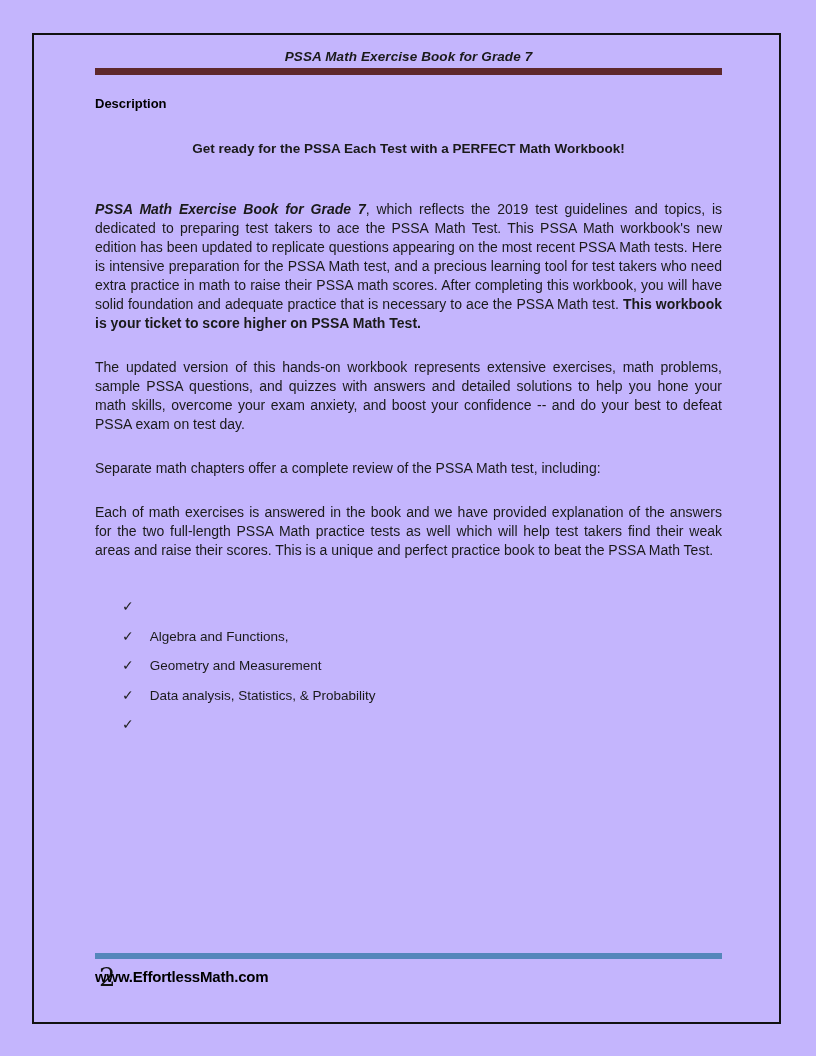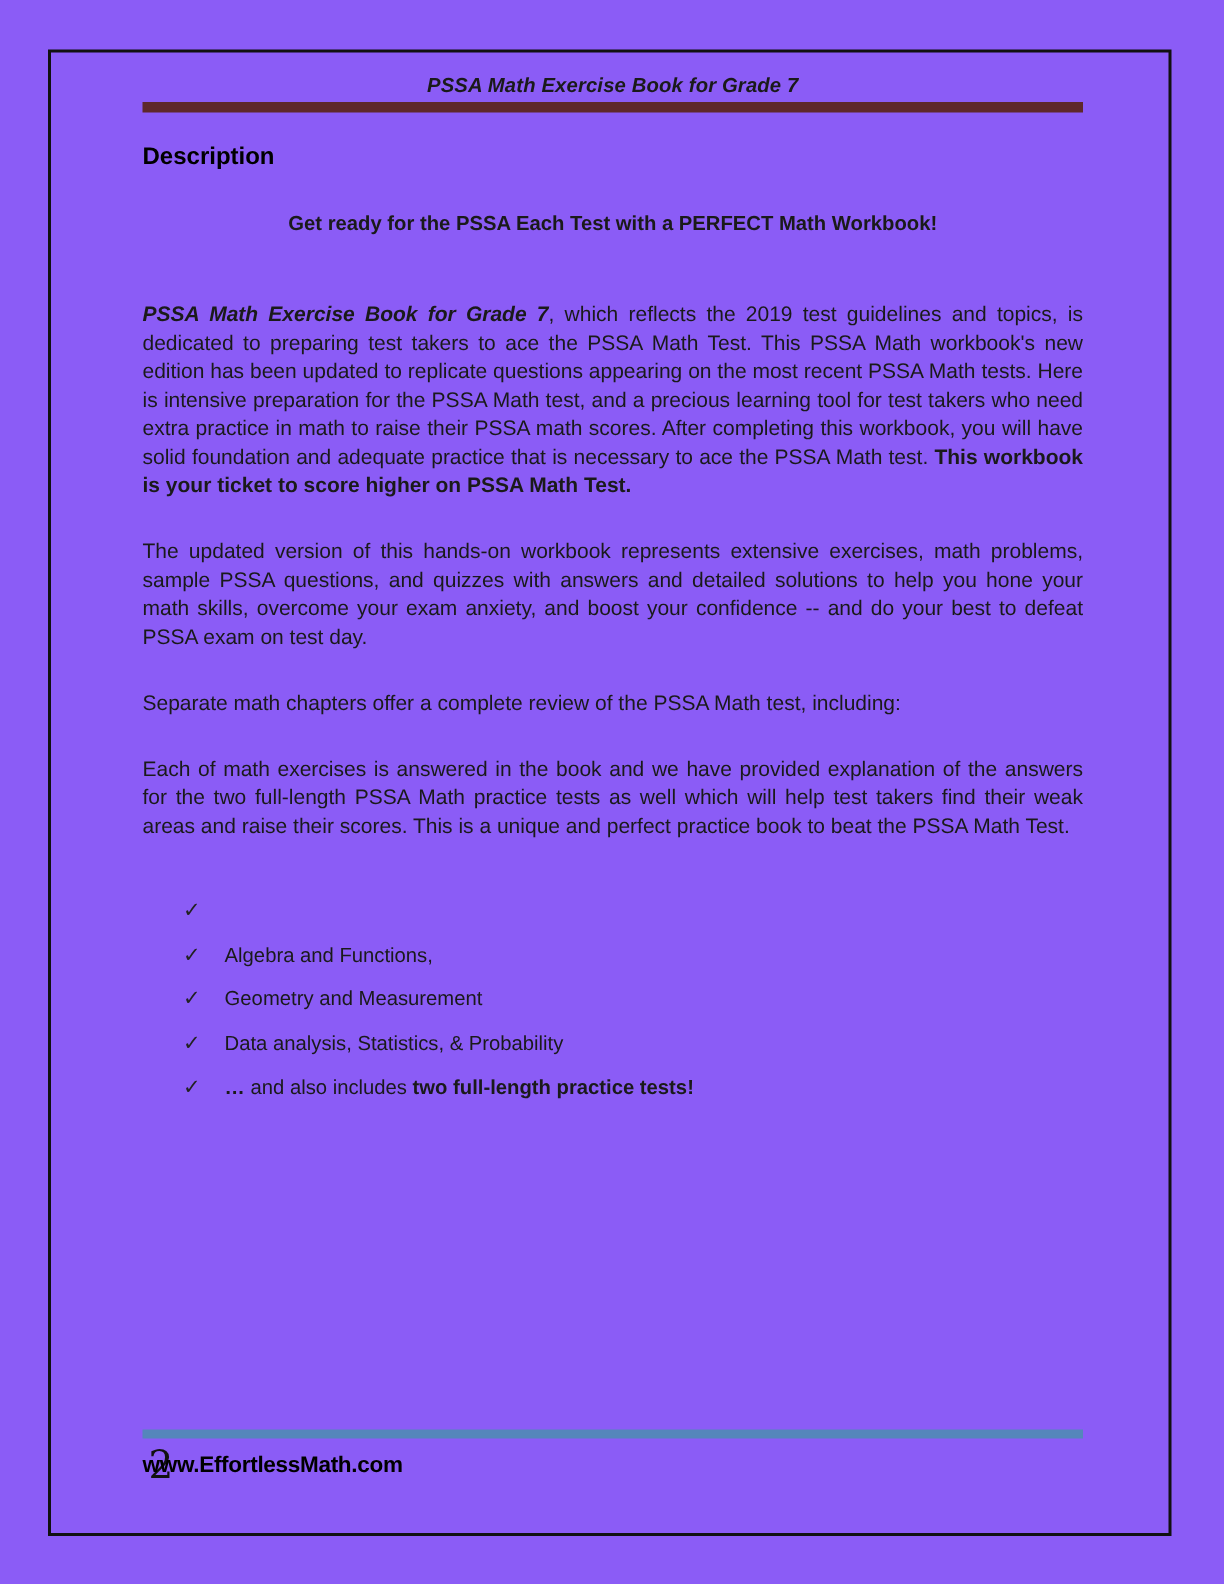--- a/index.html
+++ b/index.html
@@ -1,19 +1,19 @@
 <!DOCTYPE html>
 <html style="--accent-bar: #5e282b; --footer-bar: #5586bb; --text: #1a1a1a; --frame-border: #111111;"><head>
 <meta charset="utf-8">
 <style>
   html, body { margin: 0; padding: 0; background: #ffffff; }
   .page {
     position: relative;
     width: 816px; height: 1056px;
-    background: #8b5cf6;
+    background: #c4b5fd;
     font-family: "Liberation Sans", sans-serif;
     color: var(--text, #1a1a1a);
     overflow: hidden;
   }
   .frame {
     position: absolute; left: 32px; top: 33px;
     width: 749px; height: 991px;
     border: 2px solid var(--frame-border, #111111);
     box-sizing: border-box;
   }
@@ -23,21 +23,21 @@
     font-size: 13.5px; font-weight: bold; font-style: italic;
     letter-spacing: 0.1px;
   }
   .head-rule {
     position: absolute; left: 95px; top: 68px;
     width: 627px; height: 7px;
     background: var(--accent-bar, #5e282b);
   }
   .section-title {
     position: absolute; left: 95px; top: 96px; margin: 0;
-    font-size: 16px; font-weight: bold; color: #000;
+    font-size: 13px; font-weight: bold; color: #000;
   }
   .headline {
     position: absolute; left: 95px; top: 141px; width: 627px;
     text-align: center; font-size: 13.5px; font-weight: bold;
   }
   .body-copy {
     position: absolute; left: 95px; top: 188px; width: 627px;
   }
   .body-copy p {
     margin: 12px 0 25px 0;
@@ -107,21 +107,20 @@
       <li>
         <span class="check">✓</span>
         <span>Geometry and Measurement</span>
       </li>
       <li>
         <span class="check">✓</span>
         <span>Data analysis, Statistics, &amp; Probability</span>
       </li>
       <li>
         <span class="check">✓</span>
-        <span><span class="b">…</span><span> and also includes </span><span class="b">two full-length practice tests!</span></span>
       </li>
     </ul>
   </div>
 
   <div class="foot-rule"></div>
 
   <div class="page-number">2</div>
 
   <div class="website">www.EffortlessMath.com</div>
 </div>

